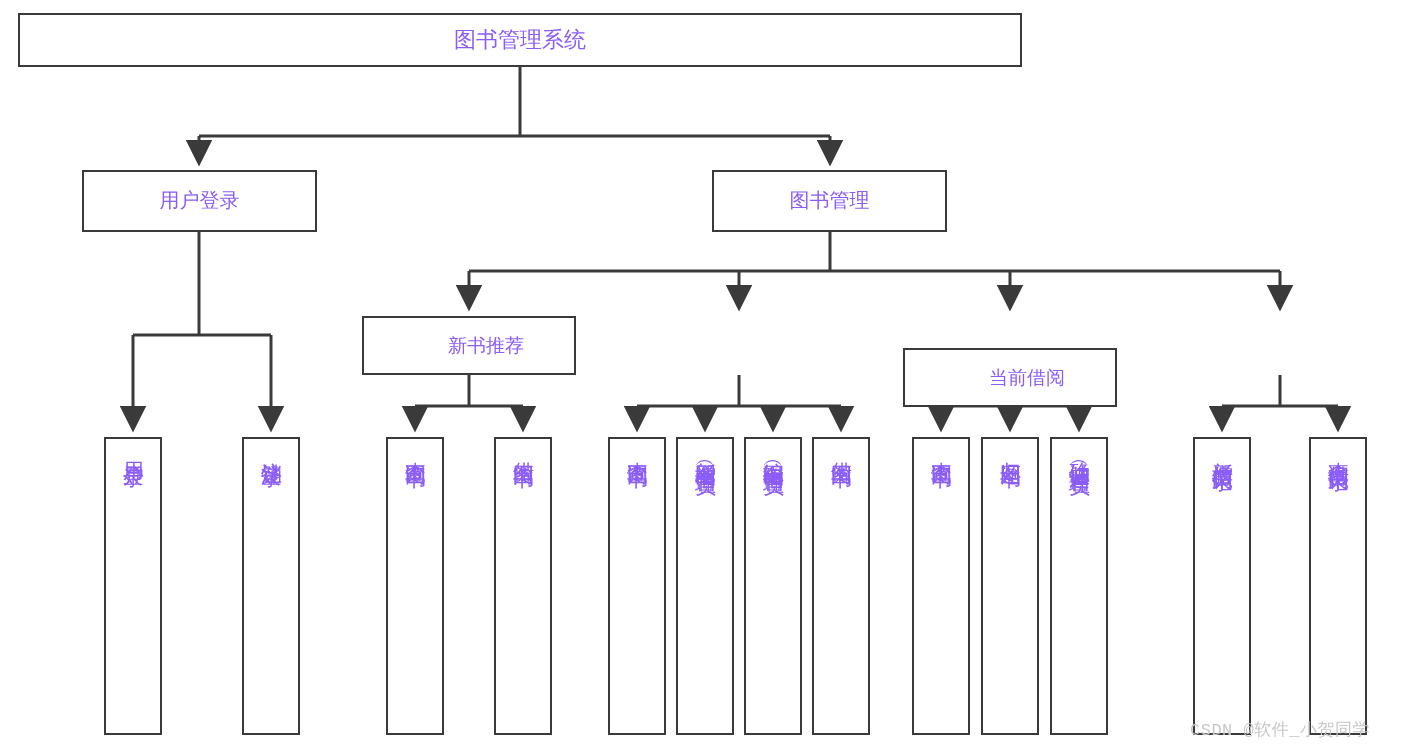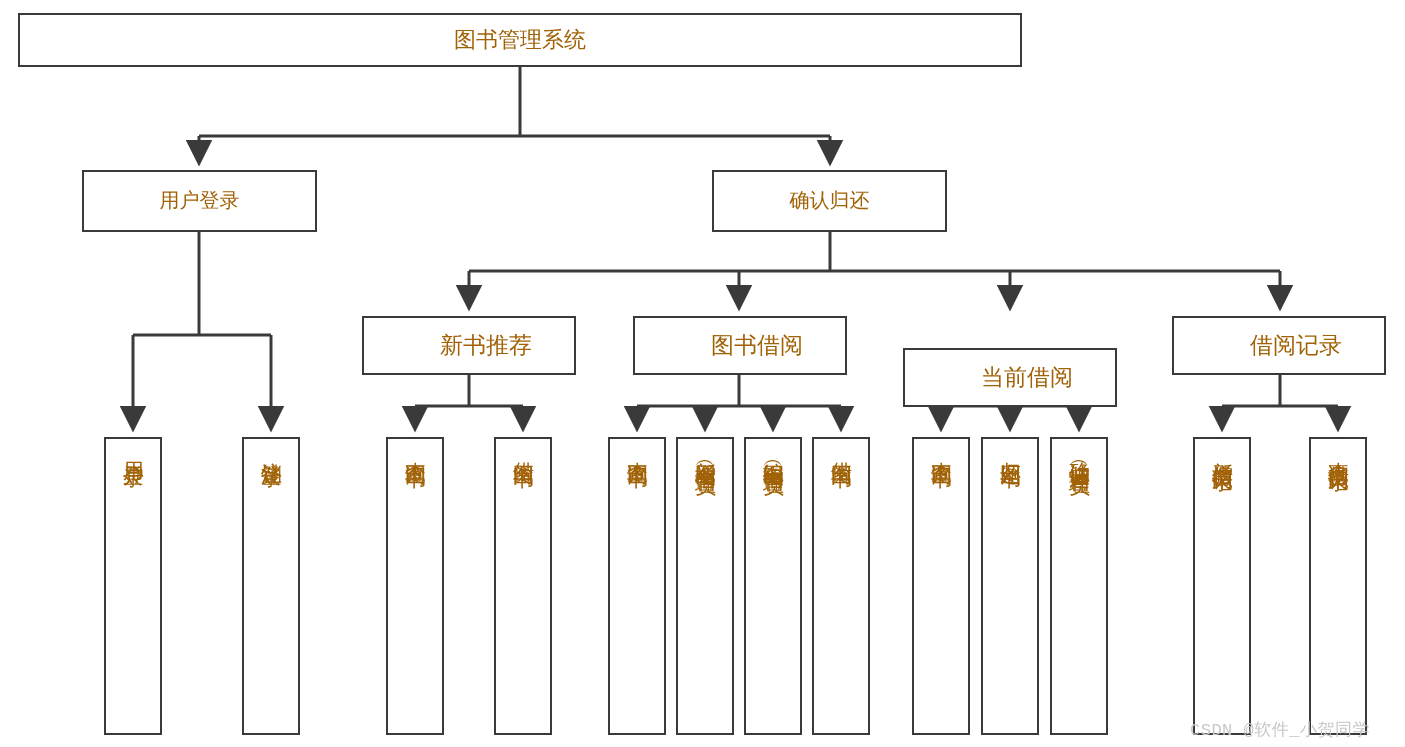--- a/index.html
+++ b/index.html
@@ -26,40 +26,40 @@
     pointer-events: none;
   }
   .node {
     position: absolute;
     box-sizing: border-box;
     background: #ffffff;
     border: 2px solid #3a3a3a;
     display: flex;
     align-items: center;
     justify-content: center;
-    color: #a16207;
+    color: #8b5cf6;
   }
   .node-label {
     display: block;
     text-align: center;
     line-height: 1.18;
     white-space: nowrap;
   }
   
   .h-node .node-label {
     writing-mode: horizontal-tb;
   }
   .node-root {
     font-size: 22px;
   }
   .node-l2 {
     font-size: 20px;
   }
   .node-l3 {
-    font-size: 23px;
+    font-size: 19px;
     padding-left: 34px;
   }
   
   .v-node {
     align-items: flex-start;
     justify-content: center;
     padding-top: 6px;
   }
   .v-node .node-label {
     writing-mode: vertical-rl;
@@ -134,38 +134,32 @@
 
   <div class="node h-node node-root" style="left:18px; top:13px; width:1004px; height:54px;">
     <span class="node-label">图书管理系统</span>
   </div>
 
   <div class="node h-node node-l2" style="left:82px; top:170px; width:235px; height:62px;">
     <span class="node-label">用户登录</span>
   </div>
 
   <div class="node h-node node-l2" style="left:712px; top:170px; width:235px; height:62px;">
-    <span class="node-label">确认归还</span>
+    <span class="node-label">图书管理</span>
   </div>
 
   <div class="node h-node node-l3" style="left:362px; top:316px; width:214px; height:59px;">
     <span class="node-label">新书推荐</span>
   </div>
 
-  <div class="node h-node node-l3" style="left:633px; top:316px; width:214px; height:59px;">
-    <span class="node-label">图书借阅</span>
-  </div>
 
   <div class="node h-node node-l3" style="left:903px; top:316px; width:214px; height:59px;margin-top:32px;">
     <span class="node-label">当前借阅</span>
   </div>
 
-  <div class="node h-node node-l3" style="left:1172px; top:316px; width:214px; height:59px;">
-    <span class="node-label">借阅记录</span>
-  </div>
 
   <div class="node v-node" style="left:104px; top:437px; width:58px; height:298px;">
     <span class="node-label">用户登录</span>
   </div>
 
   <div class="node v-node" style="left:242px; top:437px; width:58px; height:298px;">
     <span class="node-label">注销登录</span>
   </div>
 
   <div class="node v-node" style="left:386px; top:437px; width:58px; height:298px;">

